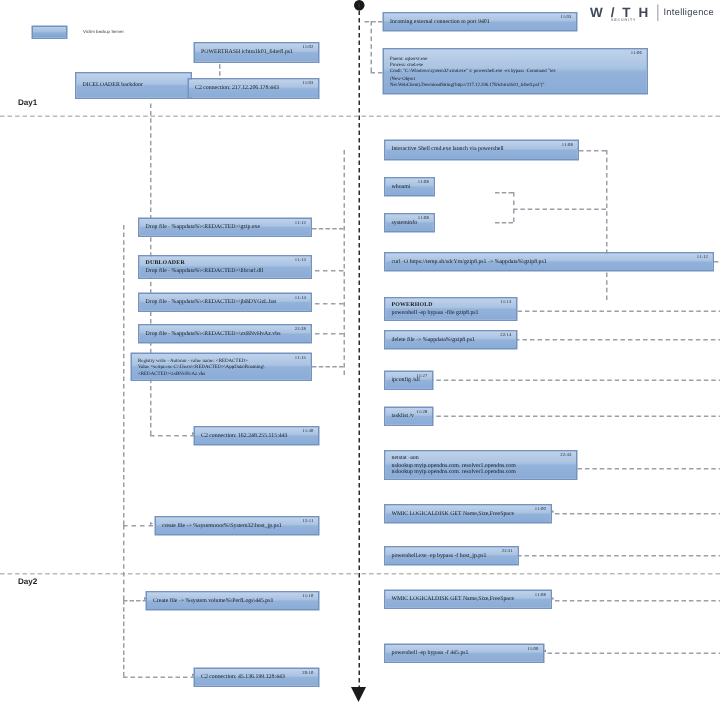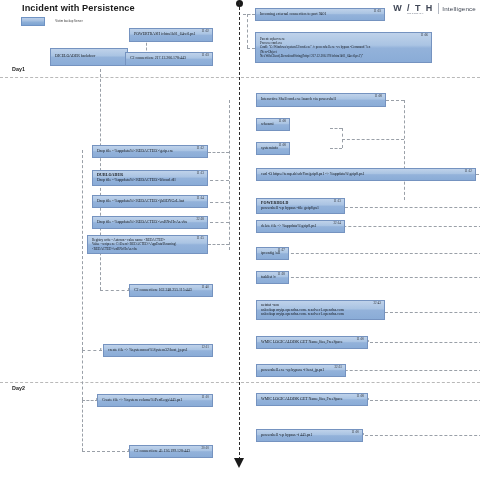--- a/index.html
+++ b/index.html
@@ -130,21 +130,20 @@
     border-bottom: 1.6px solid transparent;
   }
   .arrowhead.left { border-right: 2.4px solid #8d949c; }
   .arrowhead.right { border-left: 2.4px solid #8d949c; }
 </style>
 </head>
 <body>
 
 <div id="stage">
 
-  <div class="title">Incident with Persistence</div>
 
   <div class="legend">
     <div class="legend-swatch"></div>
     <div class="legend-label">Victim backup Server</div>
   </div>
 
   <div class="brand">
     <div class="brand-mark">
       <span>W / T H</span>
       <span class="brand-sub">SECURITY</span>

